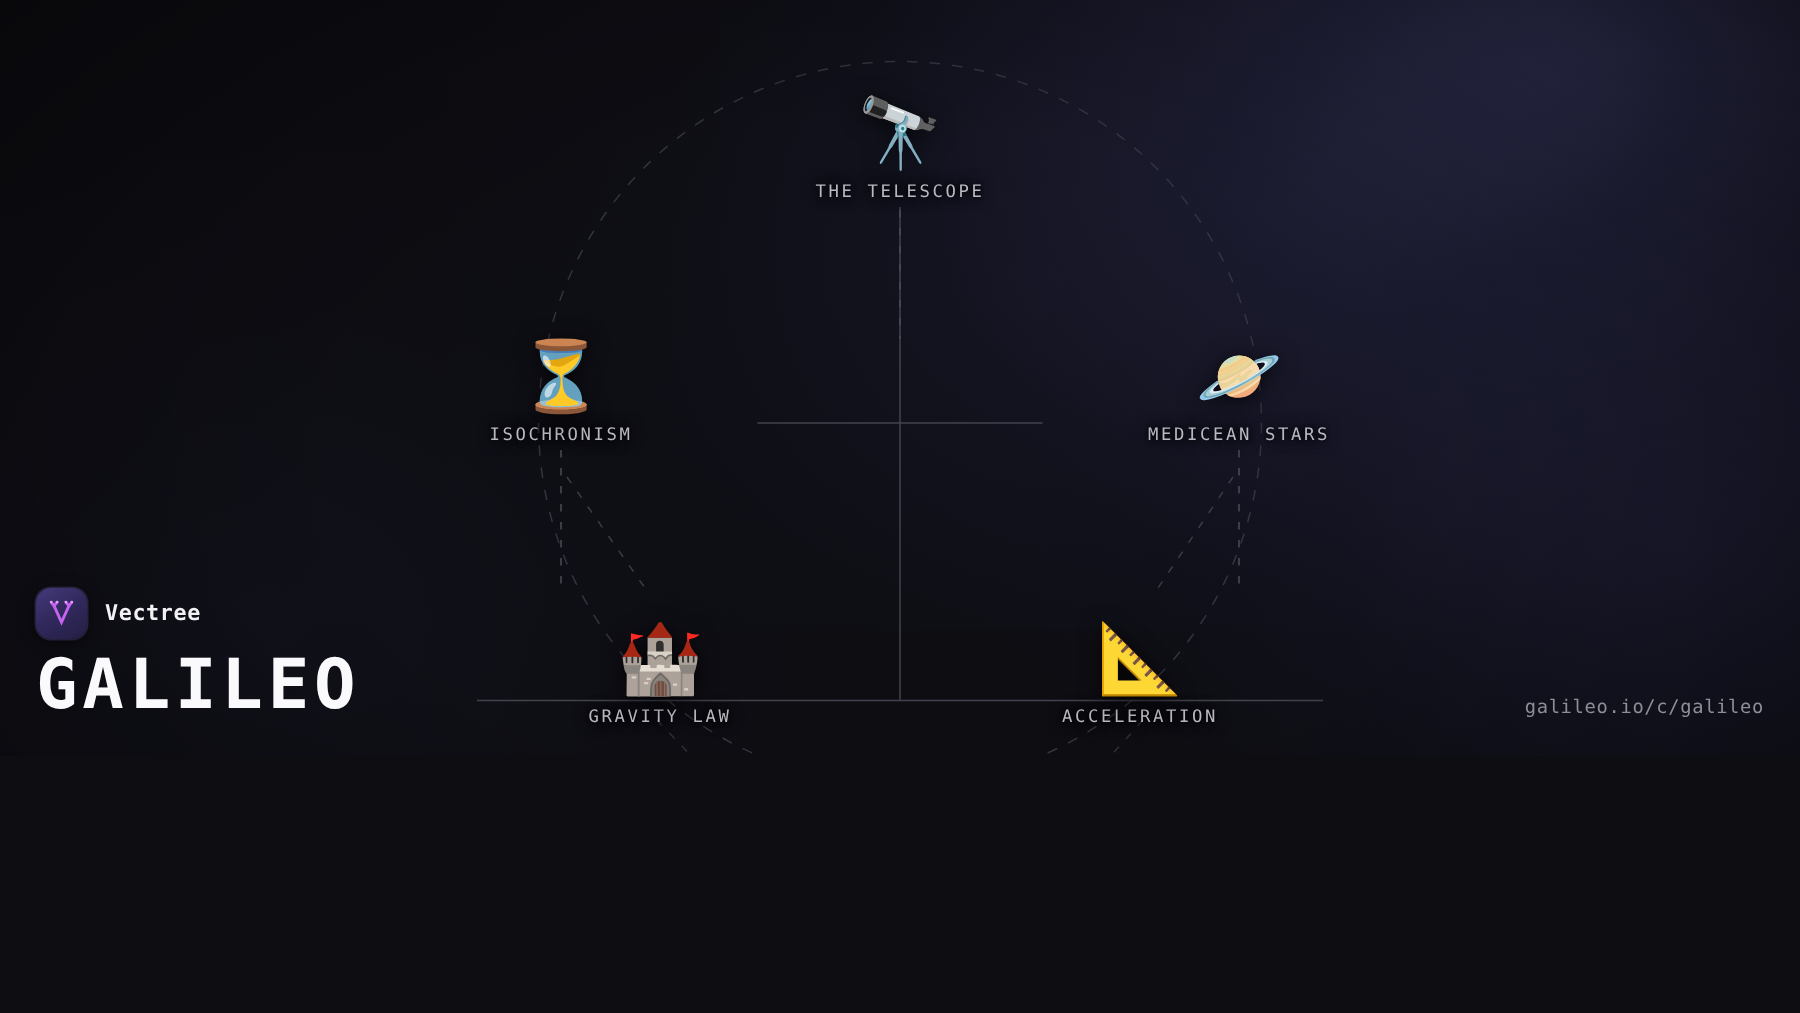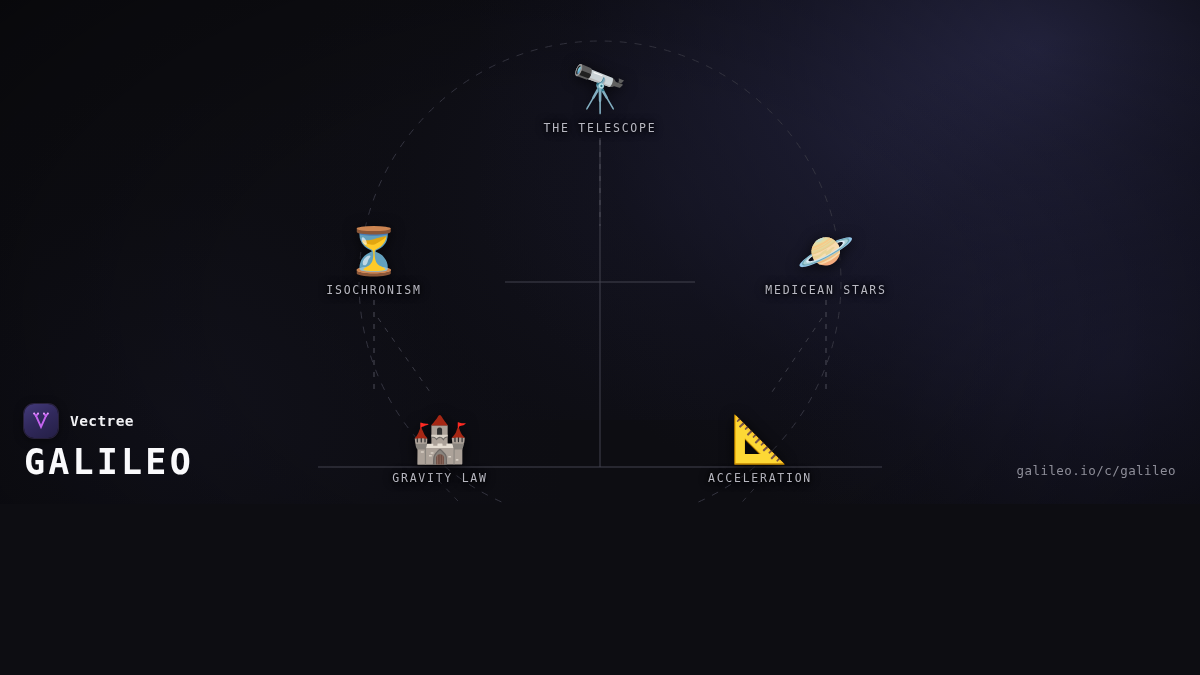--- a/index.html
+++ b/index.html
@@ -112,21 +112,21 @@
     flex:none;
   }
   .brand-name{
     font-family:"DejaVu Sans Mono","Liberation Mono",monospace;
     font-size:14.5px; font-weight:bold;
     color:#f2f2f5;
     letter-spacing:0.4px;
   }
   .brand-title{
     font-family:"DejaVu Sans Mono","Liberation Mono",monospace;
-    font-size:35px; font-weight:bold;
+    font-size:46px; font-weight:bold;
     color:#fafafc;
     letter-spacing:3.2px;
     line-height:1.06;
   }
 
   #permalink{
     position:absolute;
     right:24px; bottom:26px;
     font-family:"DejaVu Sans Mono","Liberation Mono",monospace;
     font-size:12.5px;

